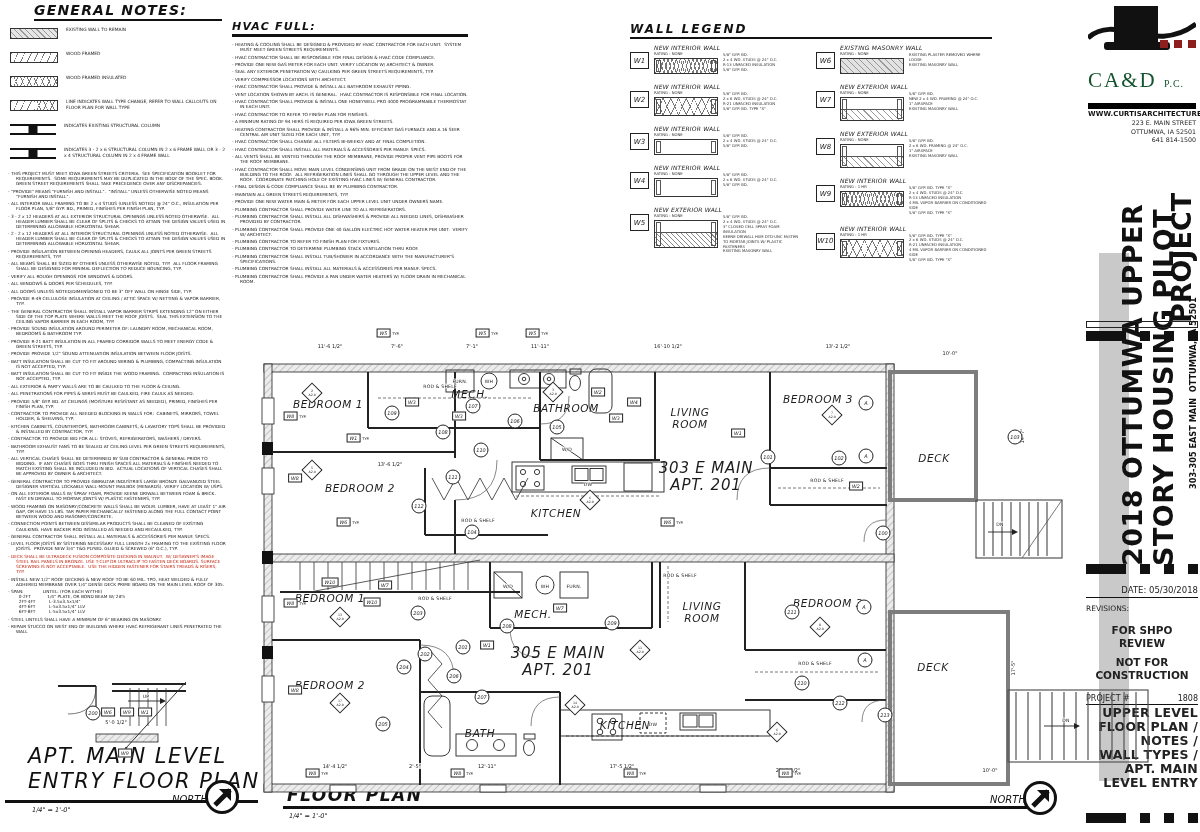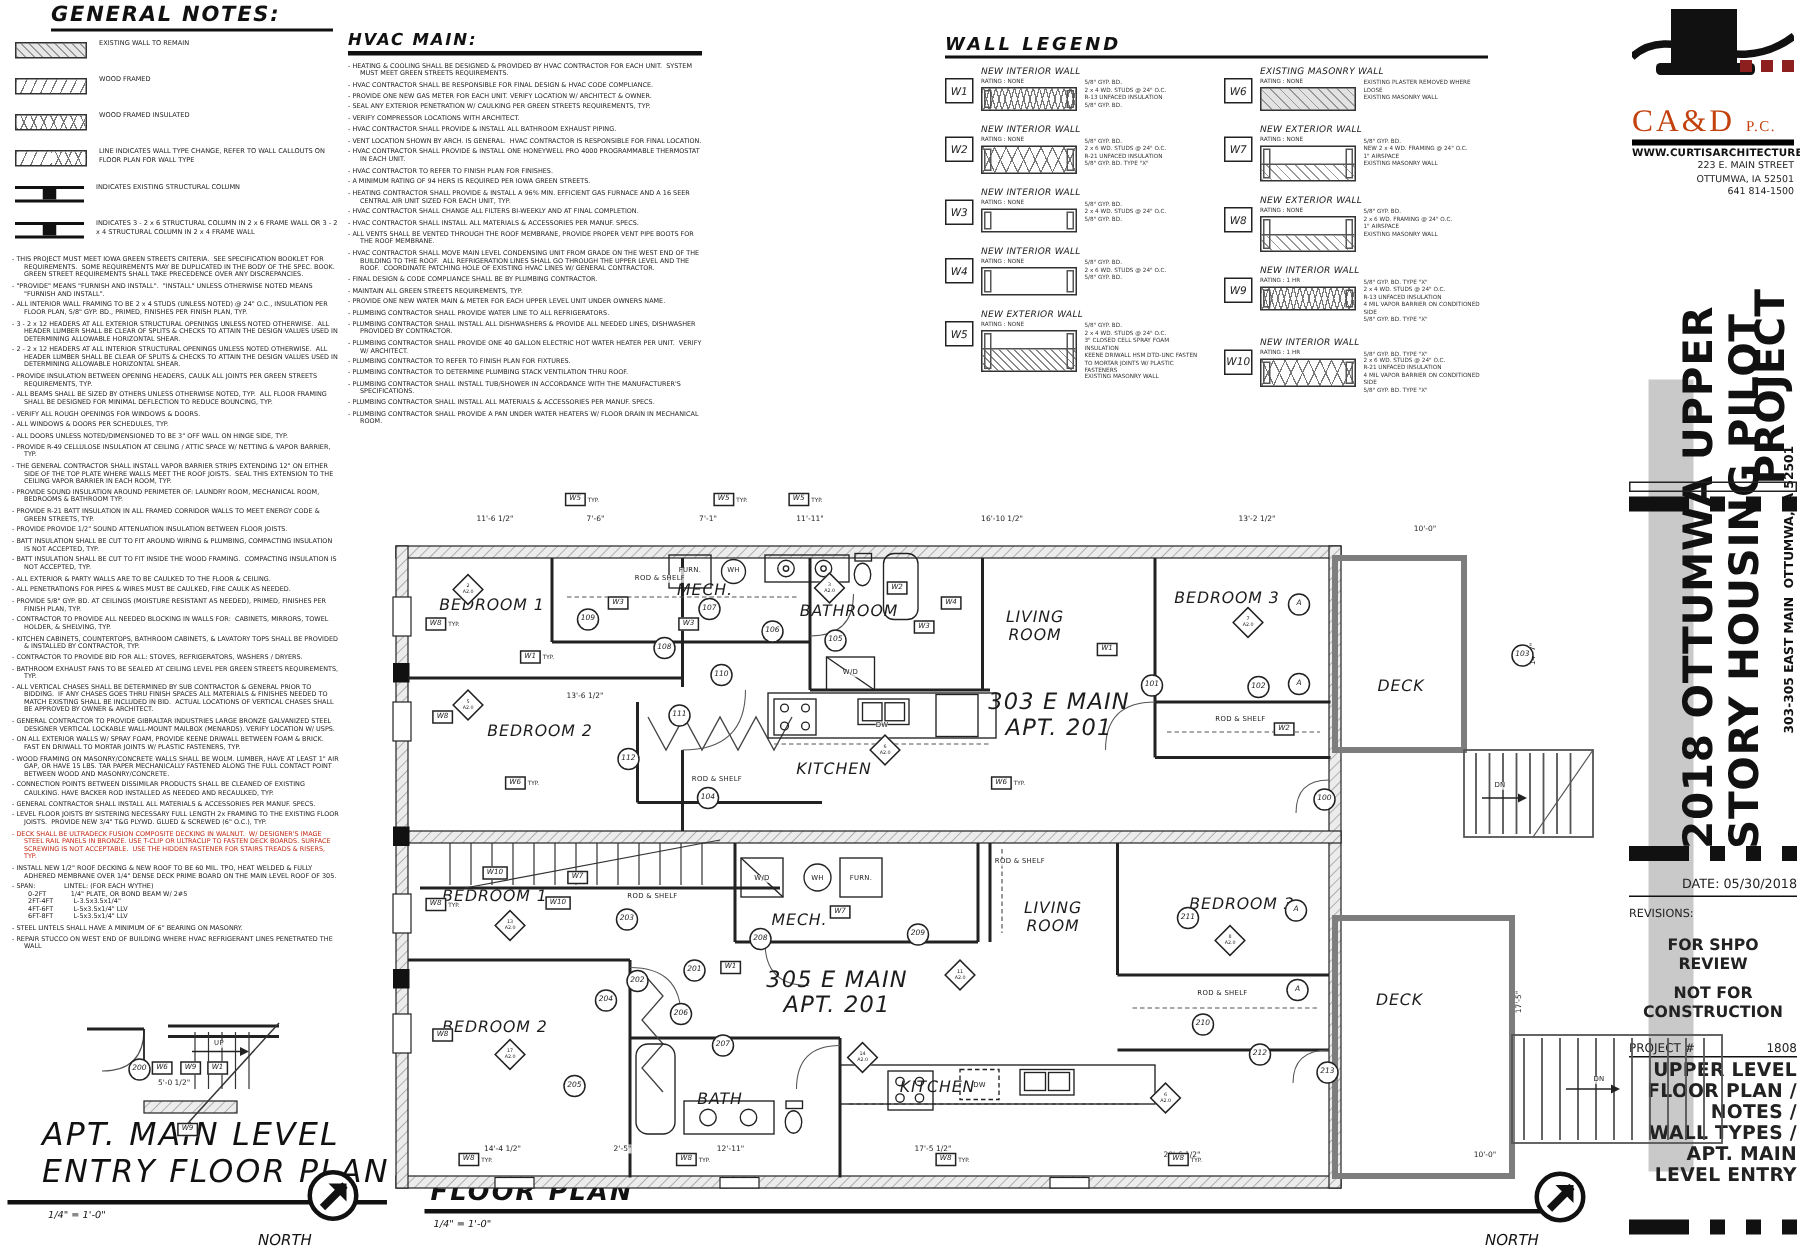--- a/index.html
+++ b/index.html
@@ -54,26 +54,26 @@
   .pl-tagcircle{font-size:5px;width:13px;height:13px;line-height:13px;border:1px solid #222;border-radius:50%;background:#fff;font-style:italic;}
   .pl-tagboxwrap{display:flex;align-items:center;gap:1.5px;}
   .tagbox-box{font-size:4.8px;border:1px solid #222;background:#fff;padding:1px 2px;font-style:italic;}
   .tagbox-suf{font-size:3.8px;}
   .pl-diamond{width:13px;height:13px;border:1px solid #222;background:#fff;transform:translate(-50%,-50%) rotate(45deg);display:flex;align-items:center;justify-content:center;}
   .pl-diamond span{transform:rotate(-45deg);font-size:3.2px;line-height:1.1;white-space:pre-line;text-align:center;display:block;}
   
   .plan-title{position:absolute;font-style:italic;letter-spacing:1.5px;color:#111;white-space:pre-line;line-height:1.18;}
   .rule{position:absolute;background:#111;}
   .scale-txt{position:absolute;font-size:6.5px;font-style:italic;color:#111;}
-  .north-txt{position:absolute;font-size:10px;font-style:italic;color:#111;margin-top:28px;}
+  .north-txt{position:absolute;font-size:10px;font-style:italic;color:#111;}
   
   #title-block{position:absolute;left:1084px;top:0;width:116px;height:832px;}
   .tb-abs{position:absolute;}
   #logo-wrap{left:4px;top:4px;width:108px;}
-  #logo-name{font-family:"Liberation Serif","DejaVu Serif",serif;font-size:21px;letter-spacing:2px;color:#c2410c;border-bottom:4px solid #000000;line-height:1;padding-bottom:2px;}
+  #logo-name{font-family:"Liberation Serif","DejaVu Serif",serif;font-size:21px;letter-spacing:2px;color:#14532d;border-bottom:6px solid #000000;line-height:1;padding-bottom:12px;}
   #logo-name .pc{font-size:10px;letter-spacing:1px;}
   #logo-web{font-size:6.9px;font-weight:bold;letter-spacing:.1px;color:#111;margin-top:1px;}
   .addr{font-size:6.3px;text-align:right;line-height:1.35;color:#222;margin-top:1px;white-space:pre-line;}
   .graybar{position:absolute;left:15px;top:253px;width:30px;height:528px;background:#c9c9c9;}
   .barrow{position:absolute;left:2px;width:112px;height:11px;display:flex;align-items:center;}
   .barrow .bar{width:40px;height:10px;background:#111;}
   .barrow .sq{width:10px;height:10px;background:#111;margin-left:14px;}
   .thinbar{position:absolute;left:2px;width:110px;height:5px;border:1px solid #222;}
   .vtext{position:absolute;writing-mode:vertical-rl;transform:rotate(180deg);display:flex;align-items:center;justify-content:center;color:#111;}
   #vt1{left:46px;top:128px;height:438px;width:36px;font-size:27px;font-weight:700;letter-spacing:.5px;}
@@ -443,21 +443,21 @@
   0-2FT            1/4" PLATE, OR BOND BEAM W/ 2#5
   2FT-4FT          L-3.5x3.5x1/4"
   4FT-6FT          L-5x3.5x1/4" LLV
   6FT-8FT          L-5x3.5x1/4" LLV</div>
         <div class="note">STEEL LINTELS SHALL HAVE A MINIMUM OF 6" BEARING ON MASONRY.</div>
         <div class="note">REPAIR STUCCO ON WEST END OF BUILDING WHERE HVAC REFRIGERANT LINES PENETRATED THE WALL</div>
       </div>
   </div>
 
   <div class="panel" id="hvac-panel" style="left:232px;top:20px;width:236px;z-index:6;">
-    <div class="notes-h" style="border-bottom-width:3px;">HVAC MAIN:</div>
+    <div class="notes-h" style="border-bottom-width:3px;">HVAC FULL:</div>
     <div>
         <div class="note">HEATING &amp; COOLING SHALL BE DESIGNED &amp; PROVIDED BY HVAC CONTRACTOR FOR EACH UNIT.  SYSTEM MUST MEET GREEN STREETS REQUIREMENTS.</div>
         <div class="note">HVAC CONTRACTOR SHALL BE RESPONSIBLE FOR FINAL DESIGN &amp; HVAC CODE COMPLIANCE.</div>
         <div class="note">PROVIDE ONE NEW GAS METER FOR EACH UNIT. VERIFY LOCATION W/ ARCHITECT &amp; OWNER.</div>
         <div class="note">SEAL ANY EXTERIOR PENETRATION W/ CAULKING PER GREEN STREETS REQUIREMENTS, TYP.</div>
         <div class="note">VERIFY COMPRESSOR LOCATIONS WITH ARCHITECT.</div>
         <div class="note">HVAC CONTRACTOR SHALL PROVIDE &amp; INSTALL ALL BATHROOM EXHAUST PIPING.</div>
         <div class="note">VENT LOCATION SHOWN BY ARCH. IS GENERAL.  HVAC CONTRACTOR IS RESPONSIBLE FOR FINAL LOCATION.</div>
         <div class="note">HVAC CONTRACTOR SHALL PROVIDE &amp; INSTALL ONE HONEYWELL PRO 4000 PROGRAMMABLE THERMOSTAT IN EACH UNIT.</div>
         <div class="note">HVAC CONTRACTOR TO REFER TO FINISH PLAN FOR FINISHES.</div>

